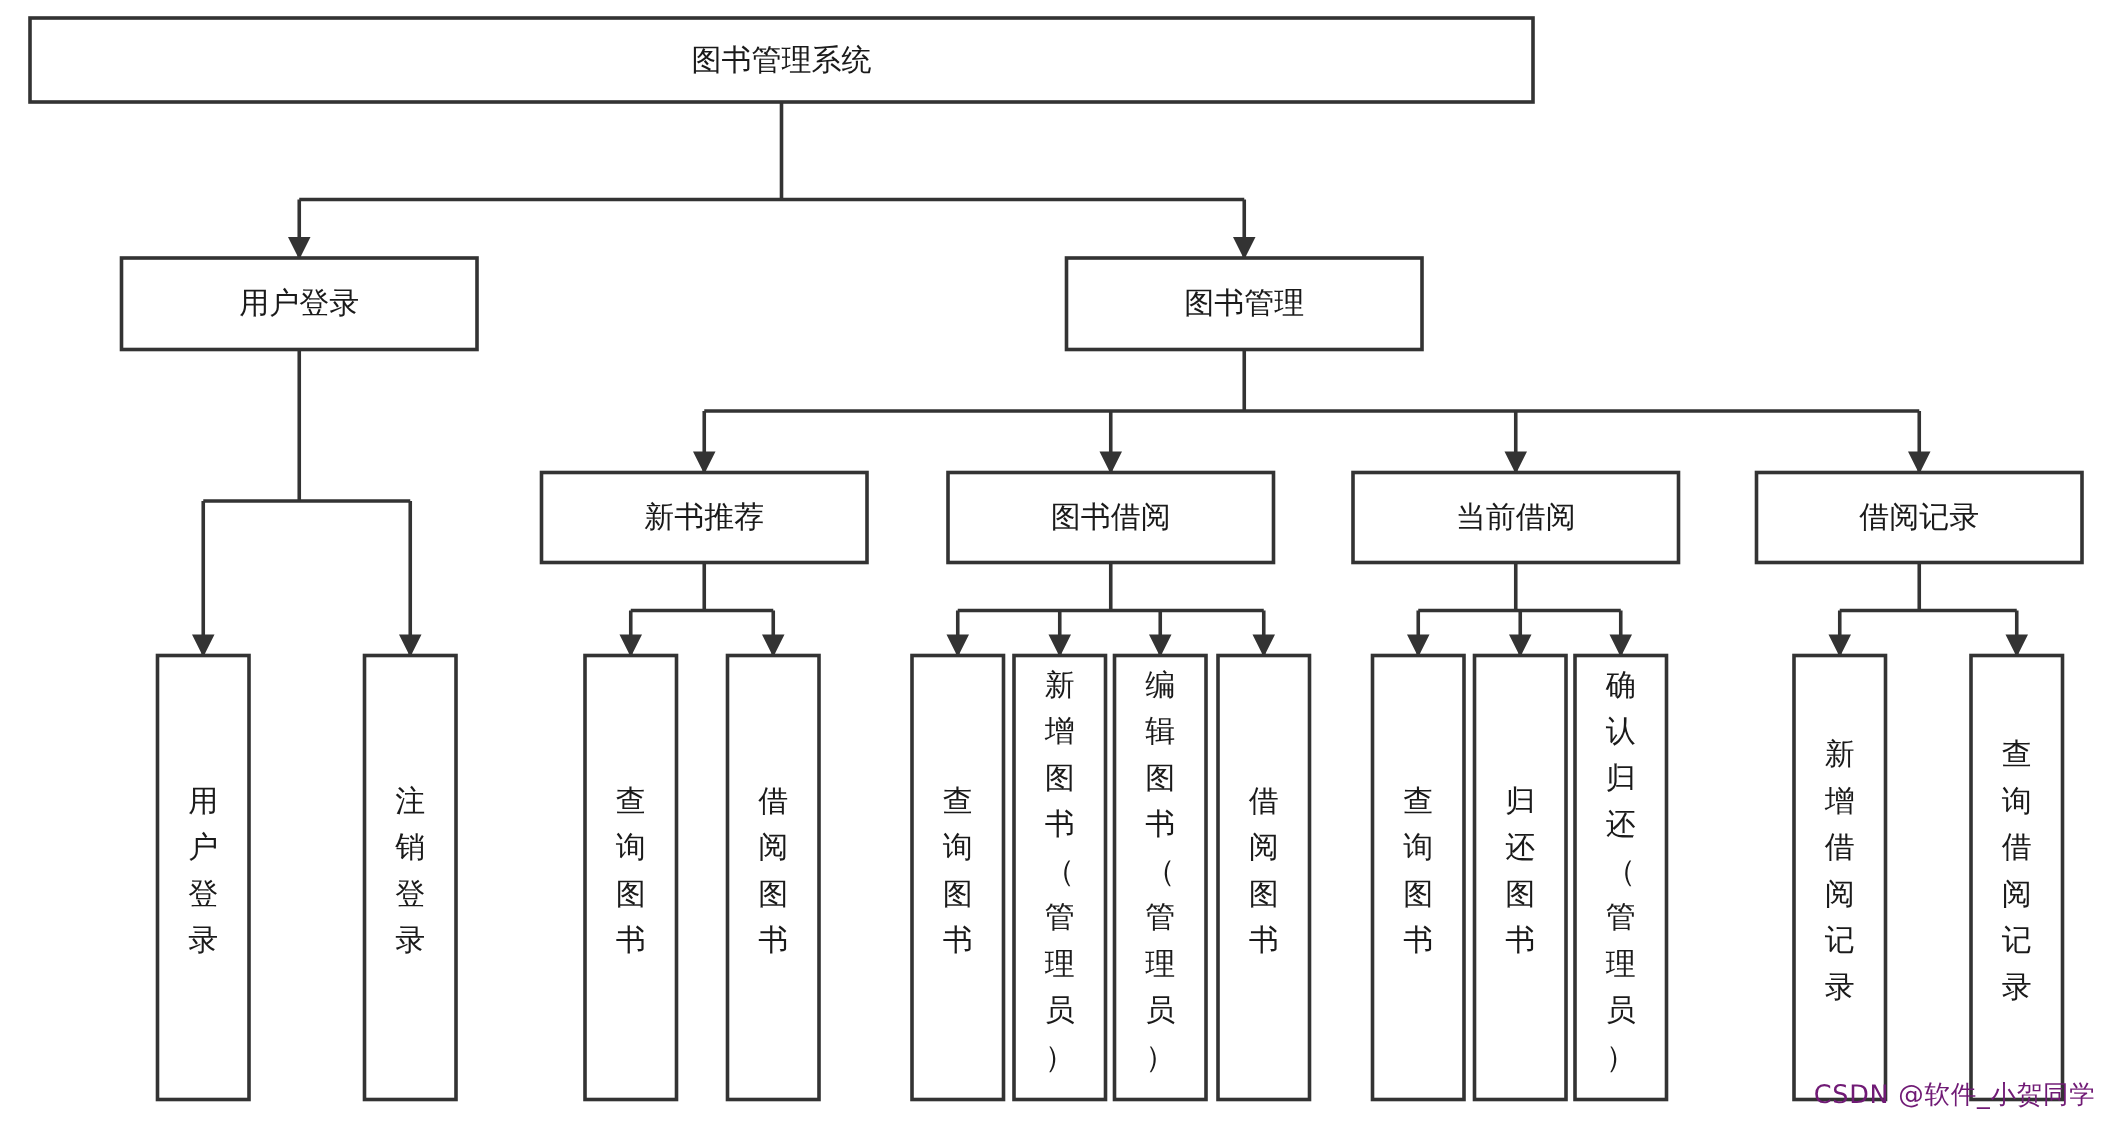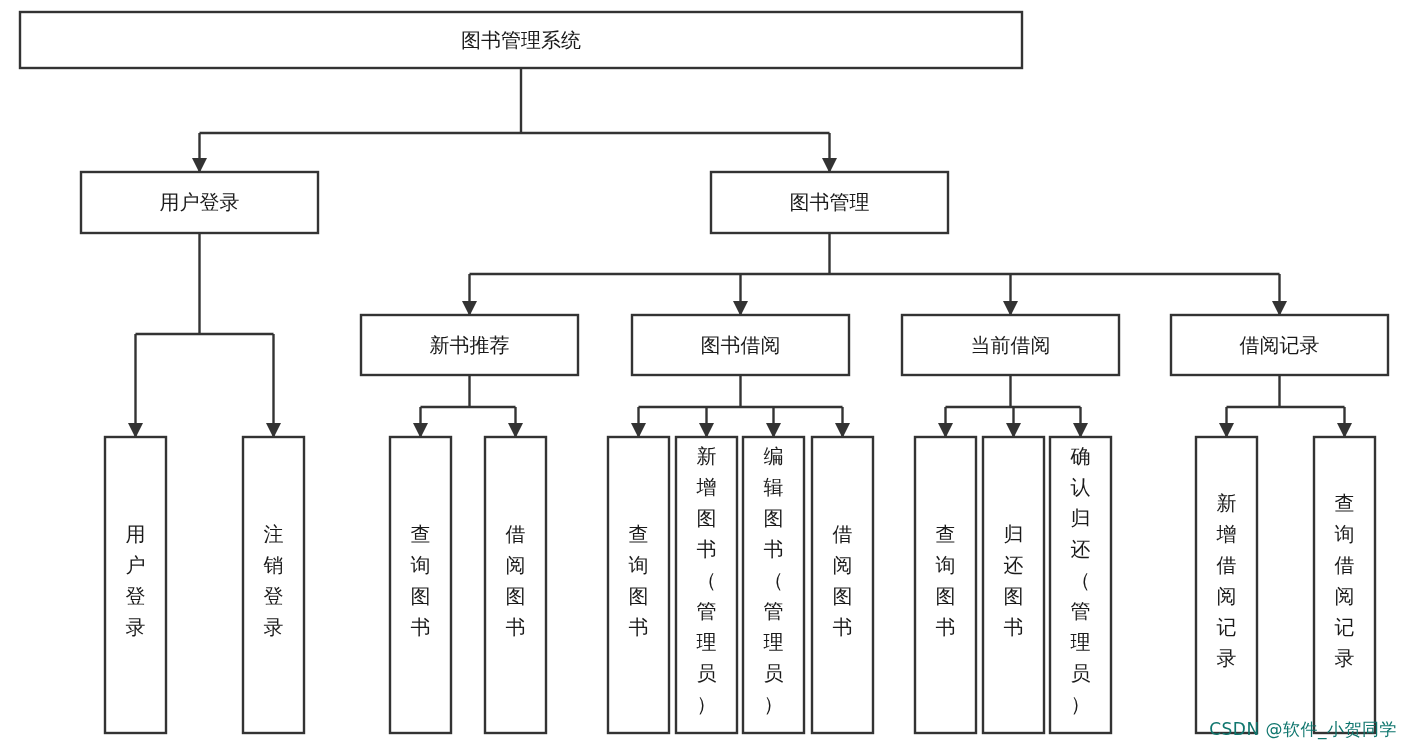--- a/index.html
+++ b/index.html
@@ -54,21 +54,21 @@
     font-family: "DejaVu Sans", "Liberation Sans", sans-serif;
     font-size: 20px;
     text-anchor: middle;
   }
   .watermark {
     position: absolute;
     right: 8px;
     bottom: 6px;
     font-family: "DejaVu Sans", "Liberation Sans", sans-serif;
     font-size: 17px;
-    color: #0f766e;
+    color: #701a75;
     letter-spacing: 0.5px;
     white-space: nowrap;
     pointer-events: none;
   }
 </style>
 </head>
 <body>
 
 <div id="diagram-root">
   <svg class="flow" viewBox="0 0 1405 747" xmlns="http://www.w3.org/2000/svg">

